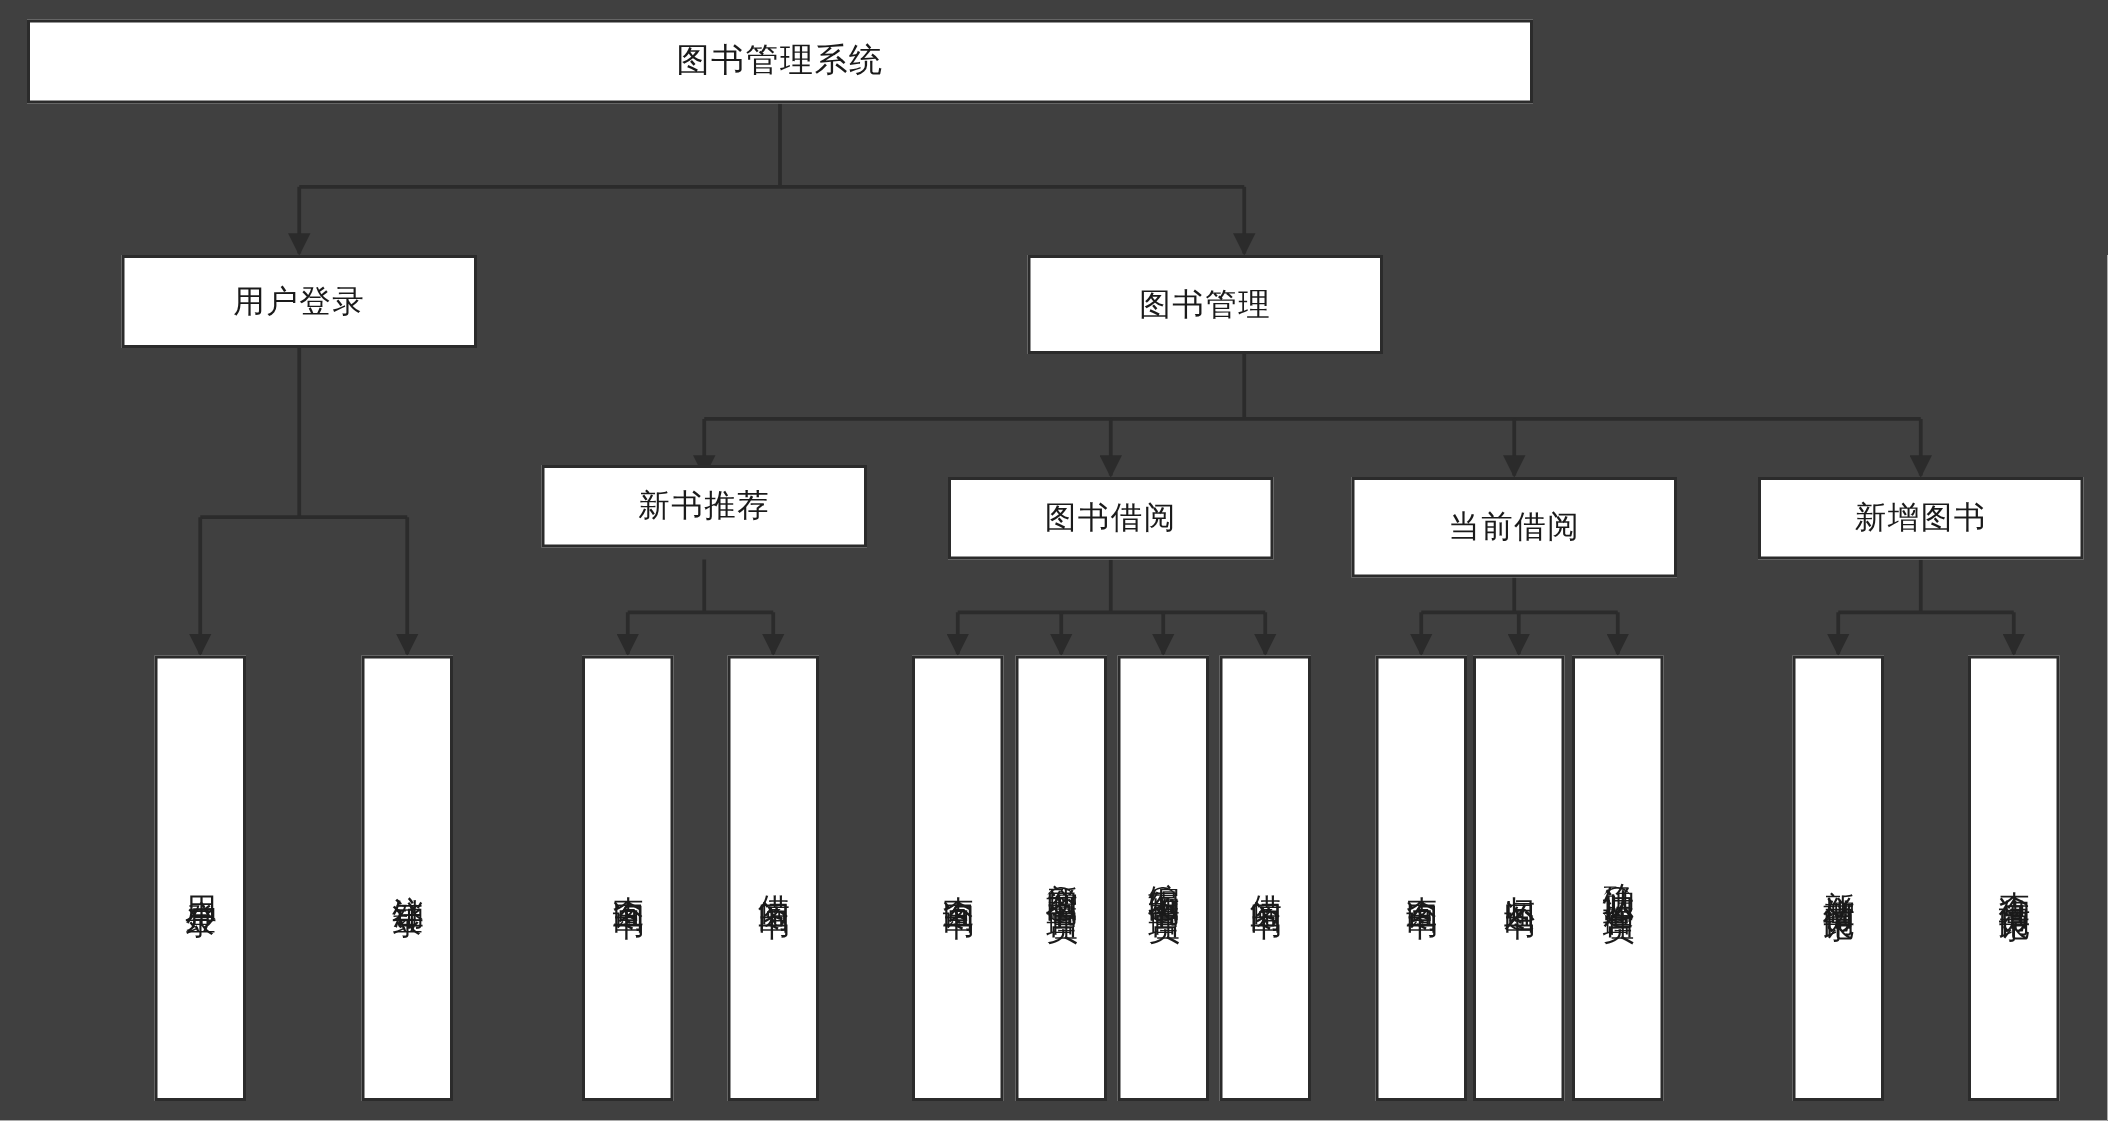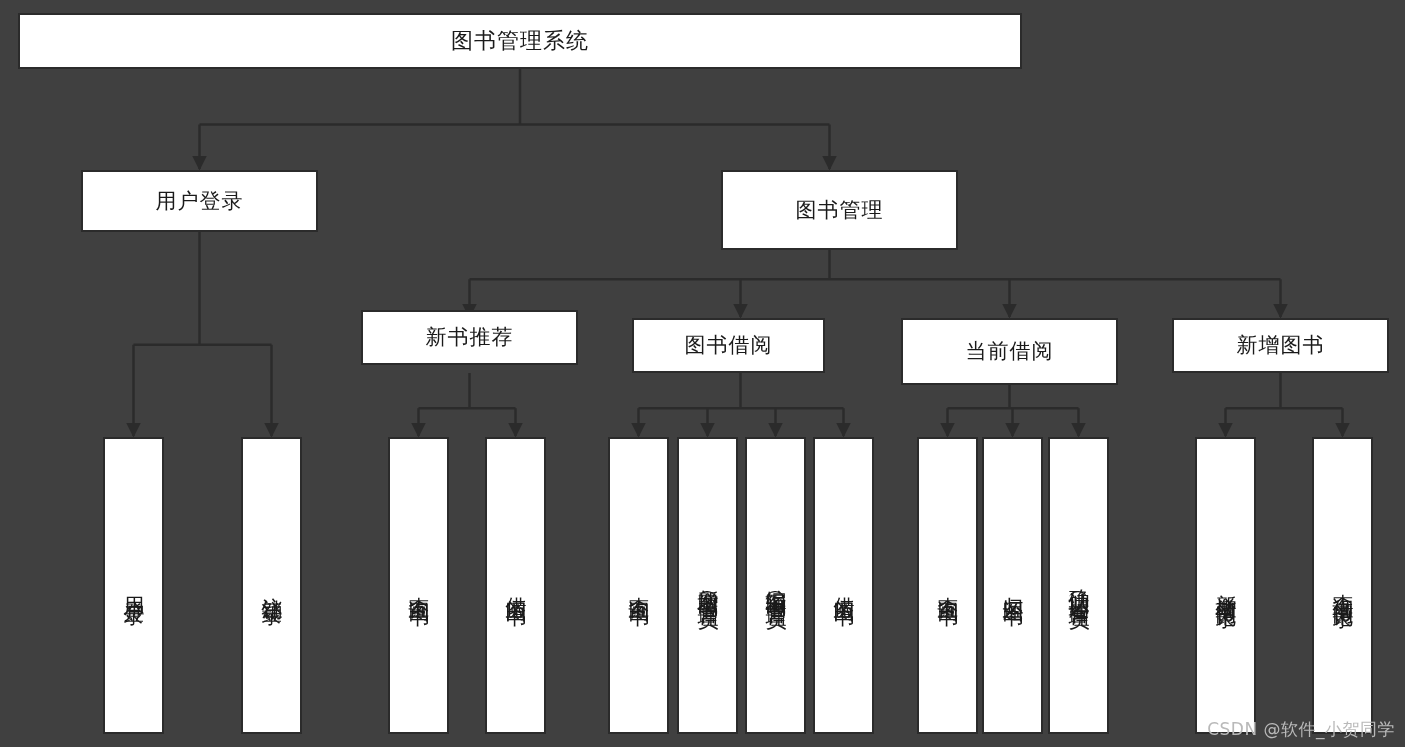--- a/index.html
+++ b/index.html
@@ -122,27 +122,27 @@
       </g>
   </svg>
 
   <div id="nodes">
       <div class="node horiz root" style="left: 18px; top: 13px; width: 1004px; height: 56px;">
         <span class="label">图书管理系统</span>
       </div>
       <div class="node horiz" style="left: 81px; top: 170px; width: 237px; height: 62px;">
         <span class="label">用户登录</span>
       </div>
-      <div class="node horiz" style="left: 721px; top: 170px; width: 237px; height: 80px; align-items: center;">
+      <div class="node horiz" style="left: 685px; top: 170px; width: 237px; height: 66px; align-items: center;">
         <span class="label">图书管理</span>
       </div>
       <div class="node horiz" style="left: 361px; top: 310px; width: 217px; height: 55px;">
         <span class="label">新书推荐</span>
       </div>
-      <div class="node horiz" style="left: 632px; top: 318px; width: 193px; height: 55px;">
+      <div class="node horiz" style="left: 632px; top: 318px; width: 217px; height: 55px;">
         <span class="label">图书借阅</span>
       </div>
       <div class="node horiz" style="left: 901px; top: 318px; width: 217px; height: 67px; align-items: center;">
         <span class="label">当前借阅</span>
       </div>
       <div class="node horiz" style="left: 1172px; top: 318px; width: 217px; height: 55px;">
         <span class="label">新增图书</span>
       </div>
       <div class="node vert" style="left: 103px; top: 437px; width: 61px; height: 297px;">
         <span class="label">用户登录</span>
@@ -178,15 +178,14 @@
         <span class="label">确认归还（管理员）</span>
       </div>
       <div class="node vert" style="left: 1195px; top: 437px; width: 61px; height: 297px;">
         <span class="label">新增借阅记录</span>
       </div>
       <div class="node vert" style="left: 1312px; top: 437px; width: 61px; height: 297px;">
         <span class="label">查询借阅记录</span>
       </div>
     </div>
 
-  <div class="watermark">CSDN @软件_小贺同学</div>
 
 </div>
 
 </body></html>

